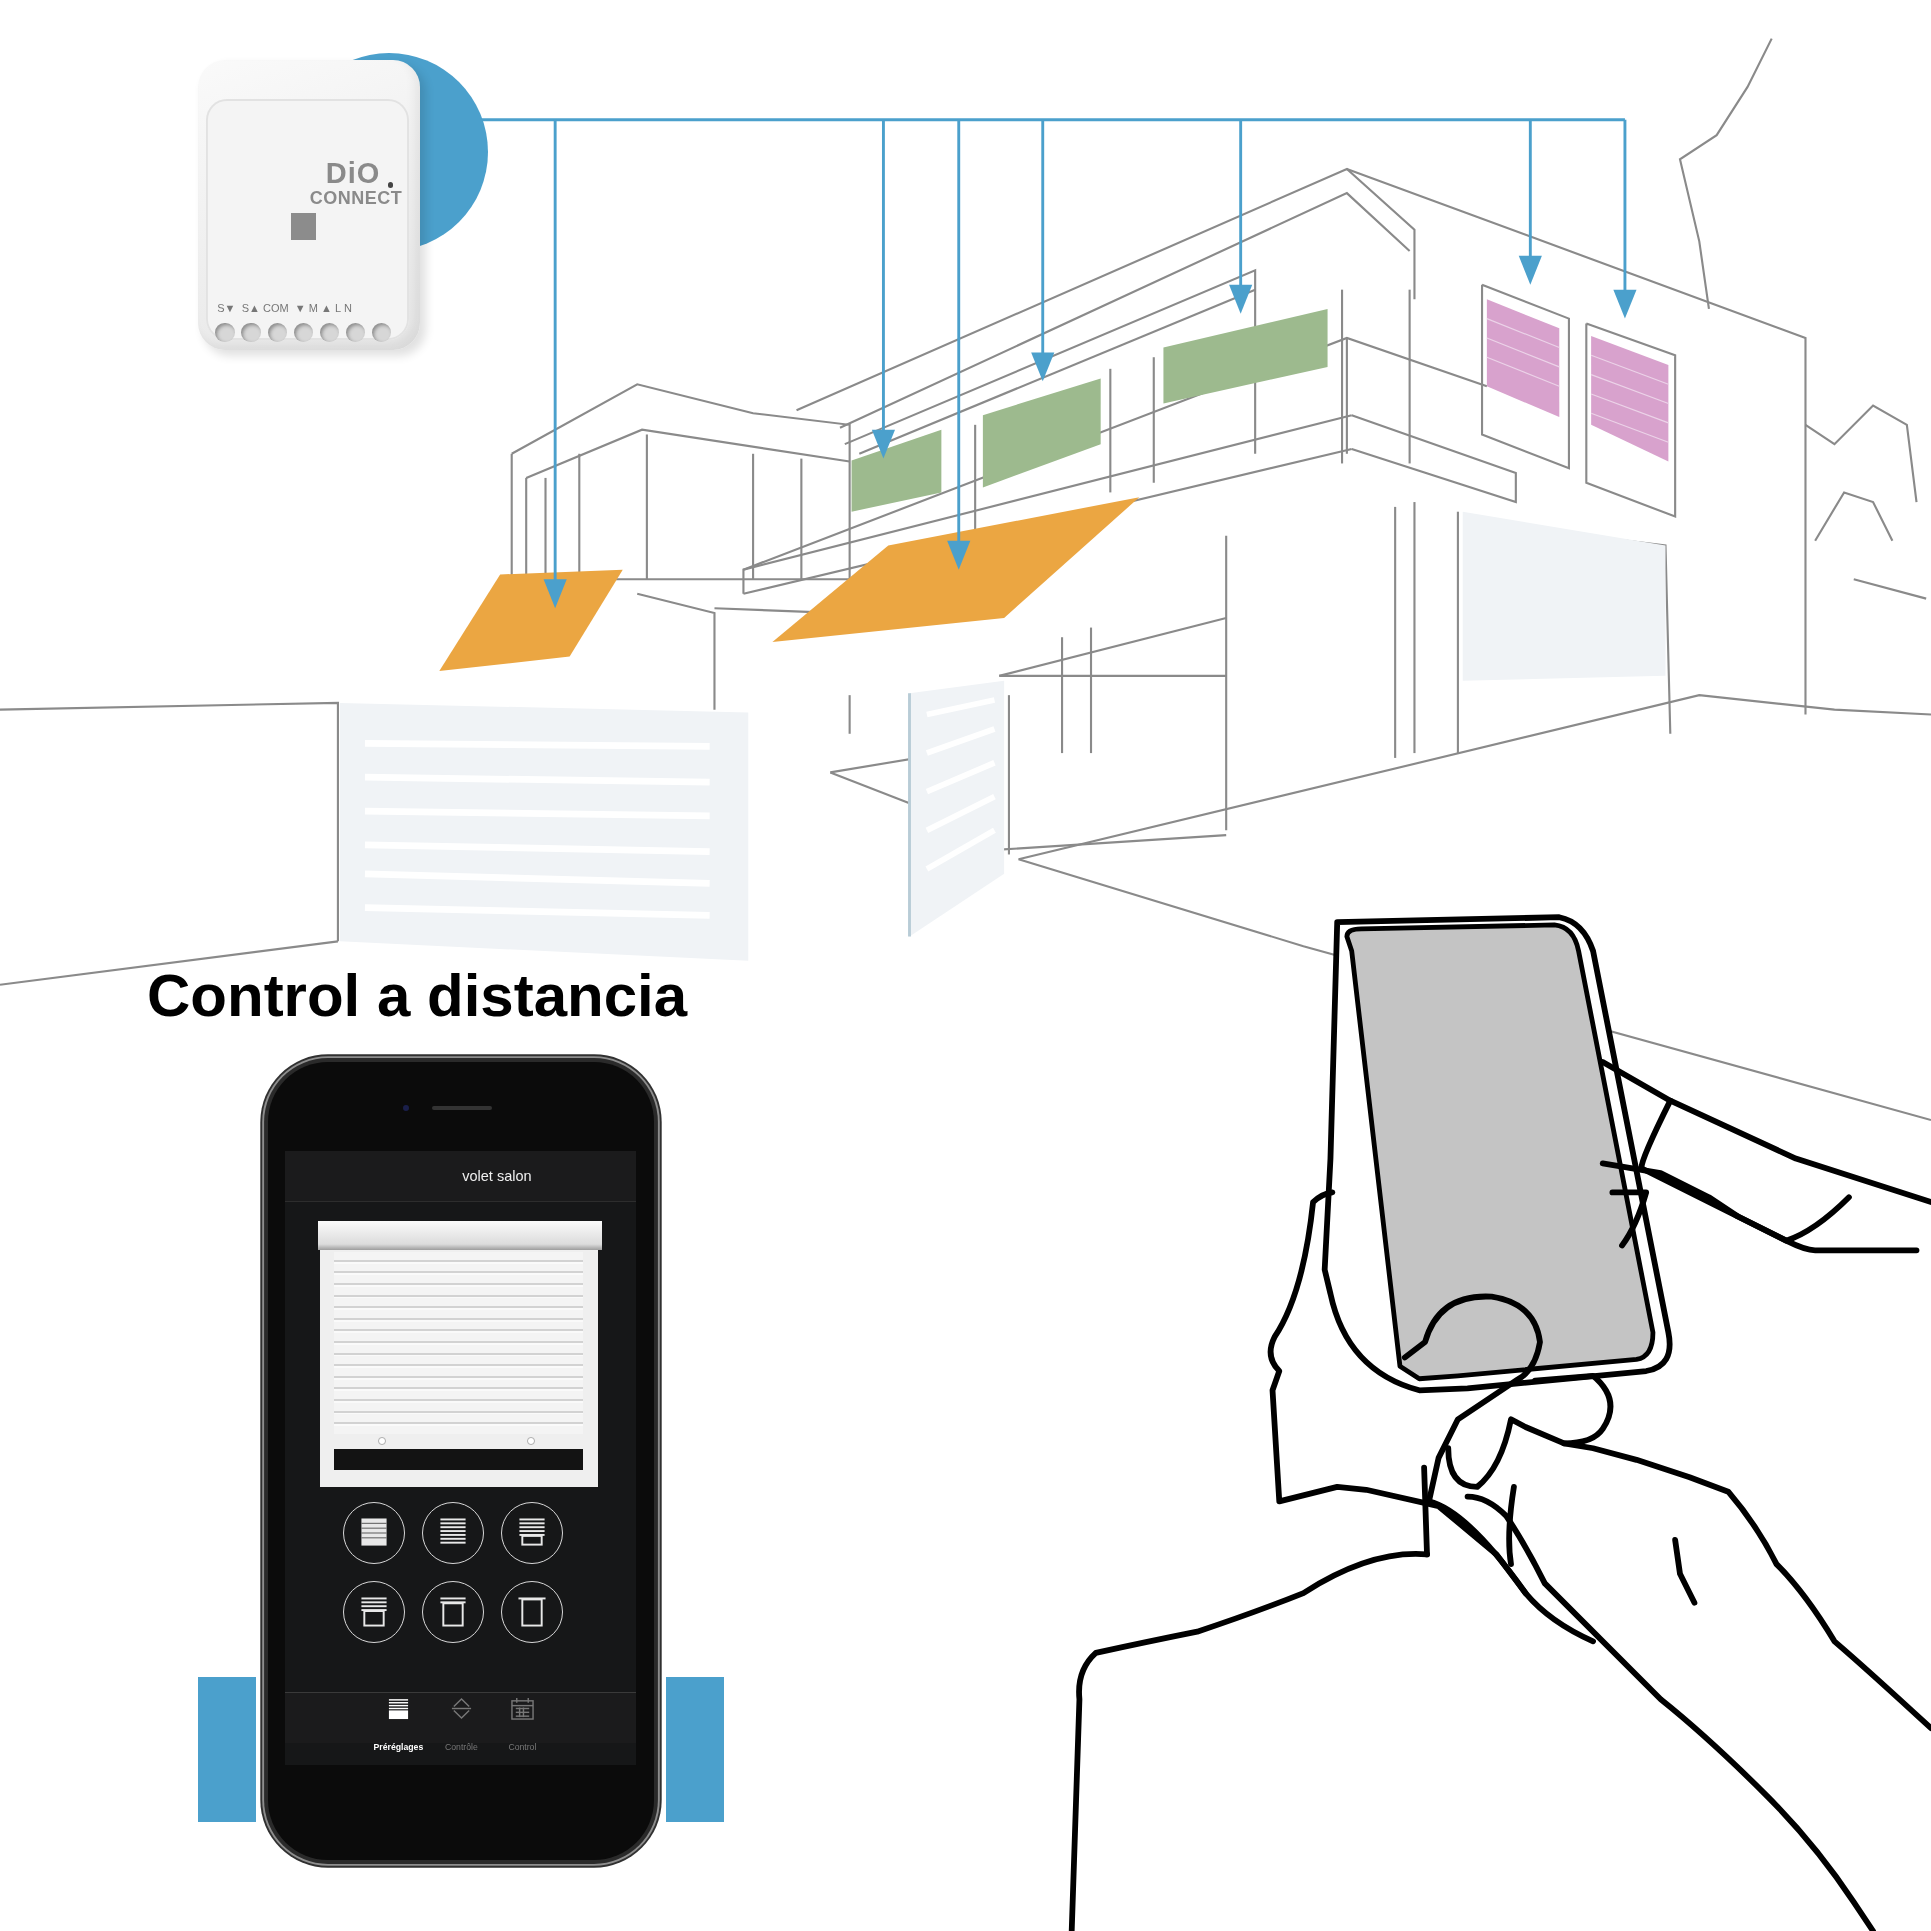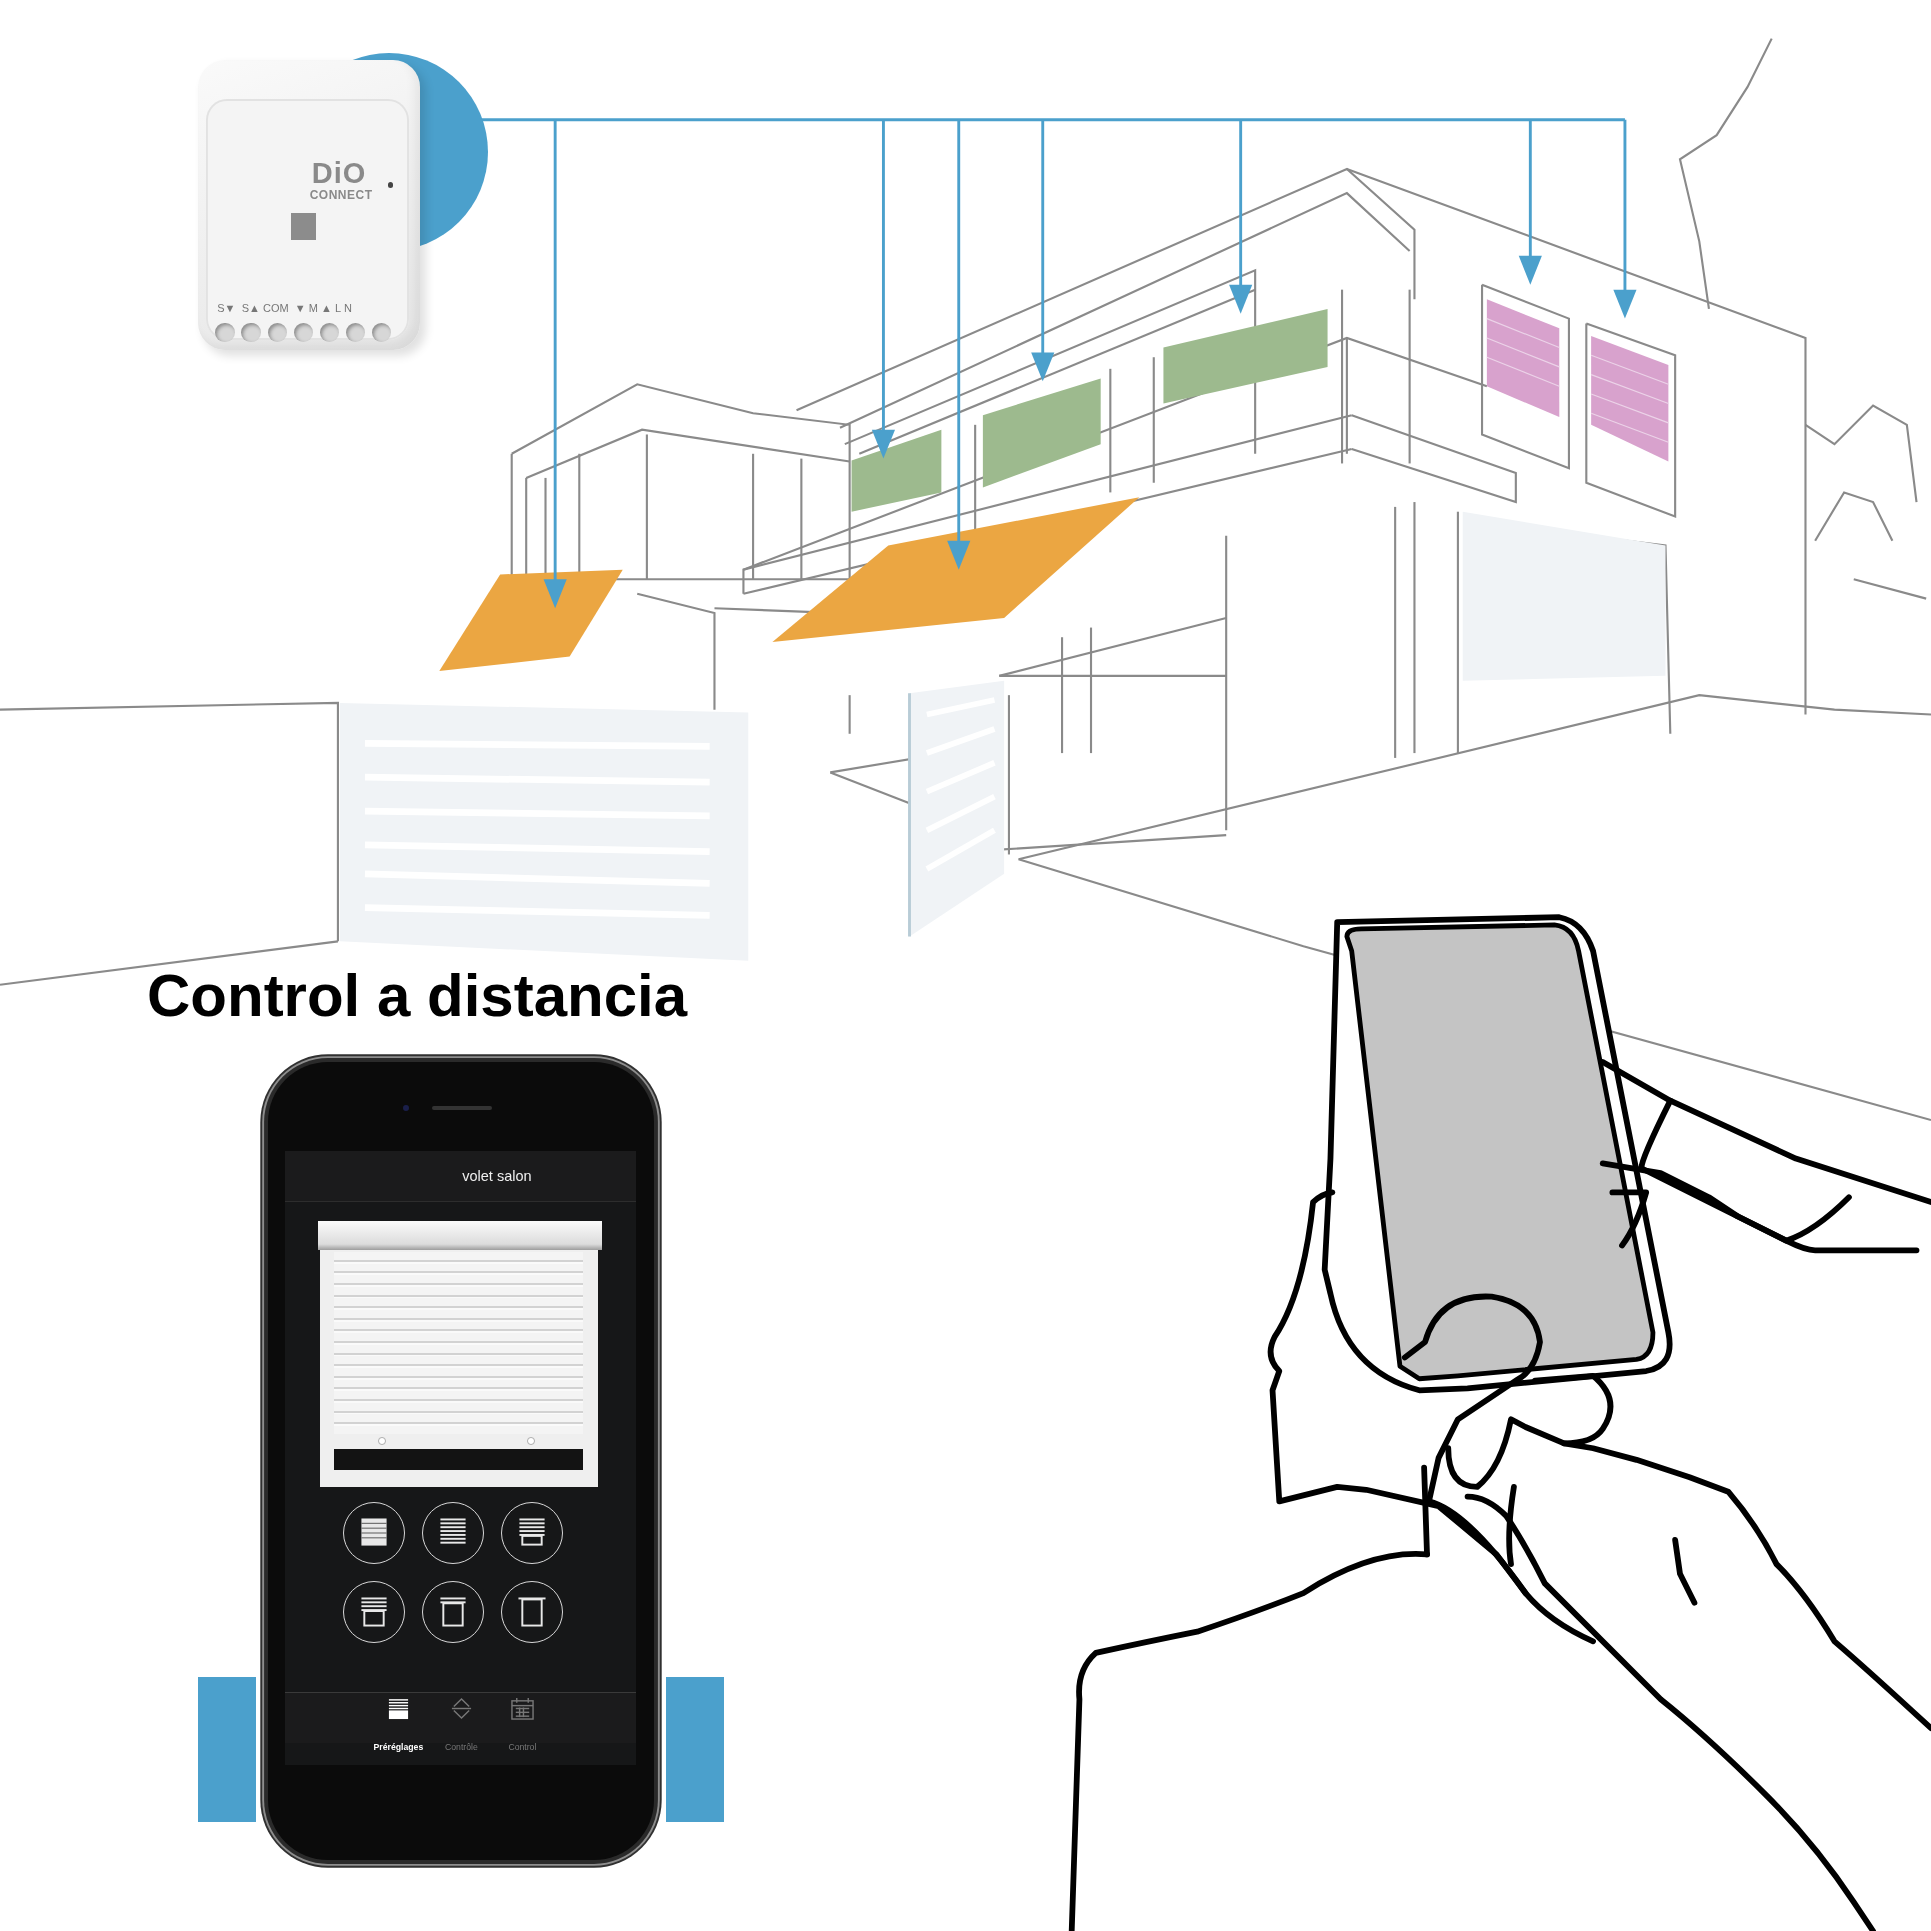--- a/index.html
+++ b/index.html
@@ -3,22 +3,22 @@
 <meta charset="utf-8">
 <style>
   html,body{margin:0;padding:0;background:#fff;}
   body{width:1931px;height:1931px;position:relative;overflow:hidden;font-family:"Liberation Sans",sans-serif;}
   .abs{position:absolute;}
   #scene{position:absolute;left:0;top:0;width:1931px;height:1931px;}
   
   .module-circle{left:290px;top:53px;width:198px;height:198px;border-radius:50%;}
   .module{left:198px;top:60px;width:222px;height:290px;background:linear-gradient(160deg,#fafafa,#e6e6e6);border-radius:27px;box-shadow:5.8px 5.8px 9.7px rgba(0,0,0,0.12), inset -5.8px -5.8px 9.7px rgba(0,0,0,0.06);}
   .module-face{left:7.7px;top:39px;width:203px;height:241px;border-radius:21px;background:#f4f4f4;box-shadow:inset 0 0 0 1.9px #e2e2e2;}
-  .brand{left:106px;top:58px;font-size:29px;font-weight:bold;color:#8a8a8a;letter-spacing:1px;}
-  .brand-sub{left:104px;top:89px;font-size:12px;color:#8a8a8a;font-weight:bold;letter-spacing:0.5px;}
+  .brand{left:120px;top:58px;font-size:29px;font-weight:bold;color:#8a8a8a;letter-spacing:1px;}
+  .brand-sub{left:104px;top:89px;font-size:18px;color:#8a8a8a;font-weight:bold;letter-spacing:0.5px;}
   .led{left:182px;top:83px;width:5.8px;height:5.8px;border-radius:50%;background:#444;}
   .module-icon{left:85px;top:114px;width:25px;height:27px;background:#8c8c8c;}
   .terminals{left:9.7px;top:224px;width:193px;height:39px;}
   .term{display:inline-block;width:19.3px;height:19.3px;border-radius:50%;background:#d7d7d7;box-shadow:inset 1.9px 1.9px 3.9px rgba(0,0,0,0.35);margin-right:6.8px;}
   .term-labels{left:11.6px;top:203px;font-size:11px;color:#777;white-space:nowrap;}
   
   .headline{left:147px;top:961px;font-size:60px;font-weight:bold;color:#000;letter-spacing:0;}
   
   .blue-bar{width:58px;height:145px;}
   .phone{left:268px;top:1062px;width:386px;height:798px;border-radius:60px;background:#0b0b0b;box-shadow:0 0 0 3.9px #2a2a2a, 0 0 0 5.8px #8d8d8d, 0 0 0 7.7px #303030;}

